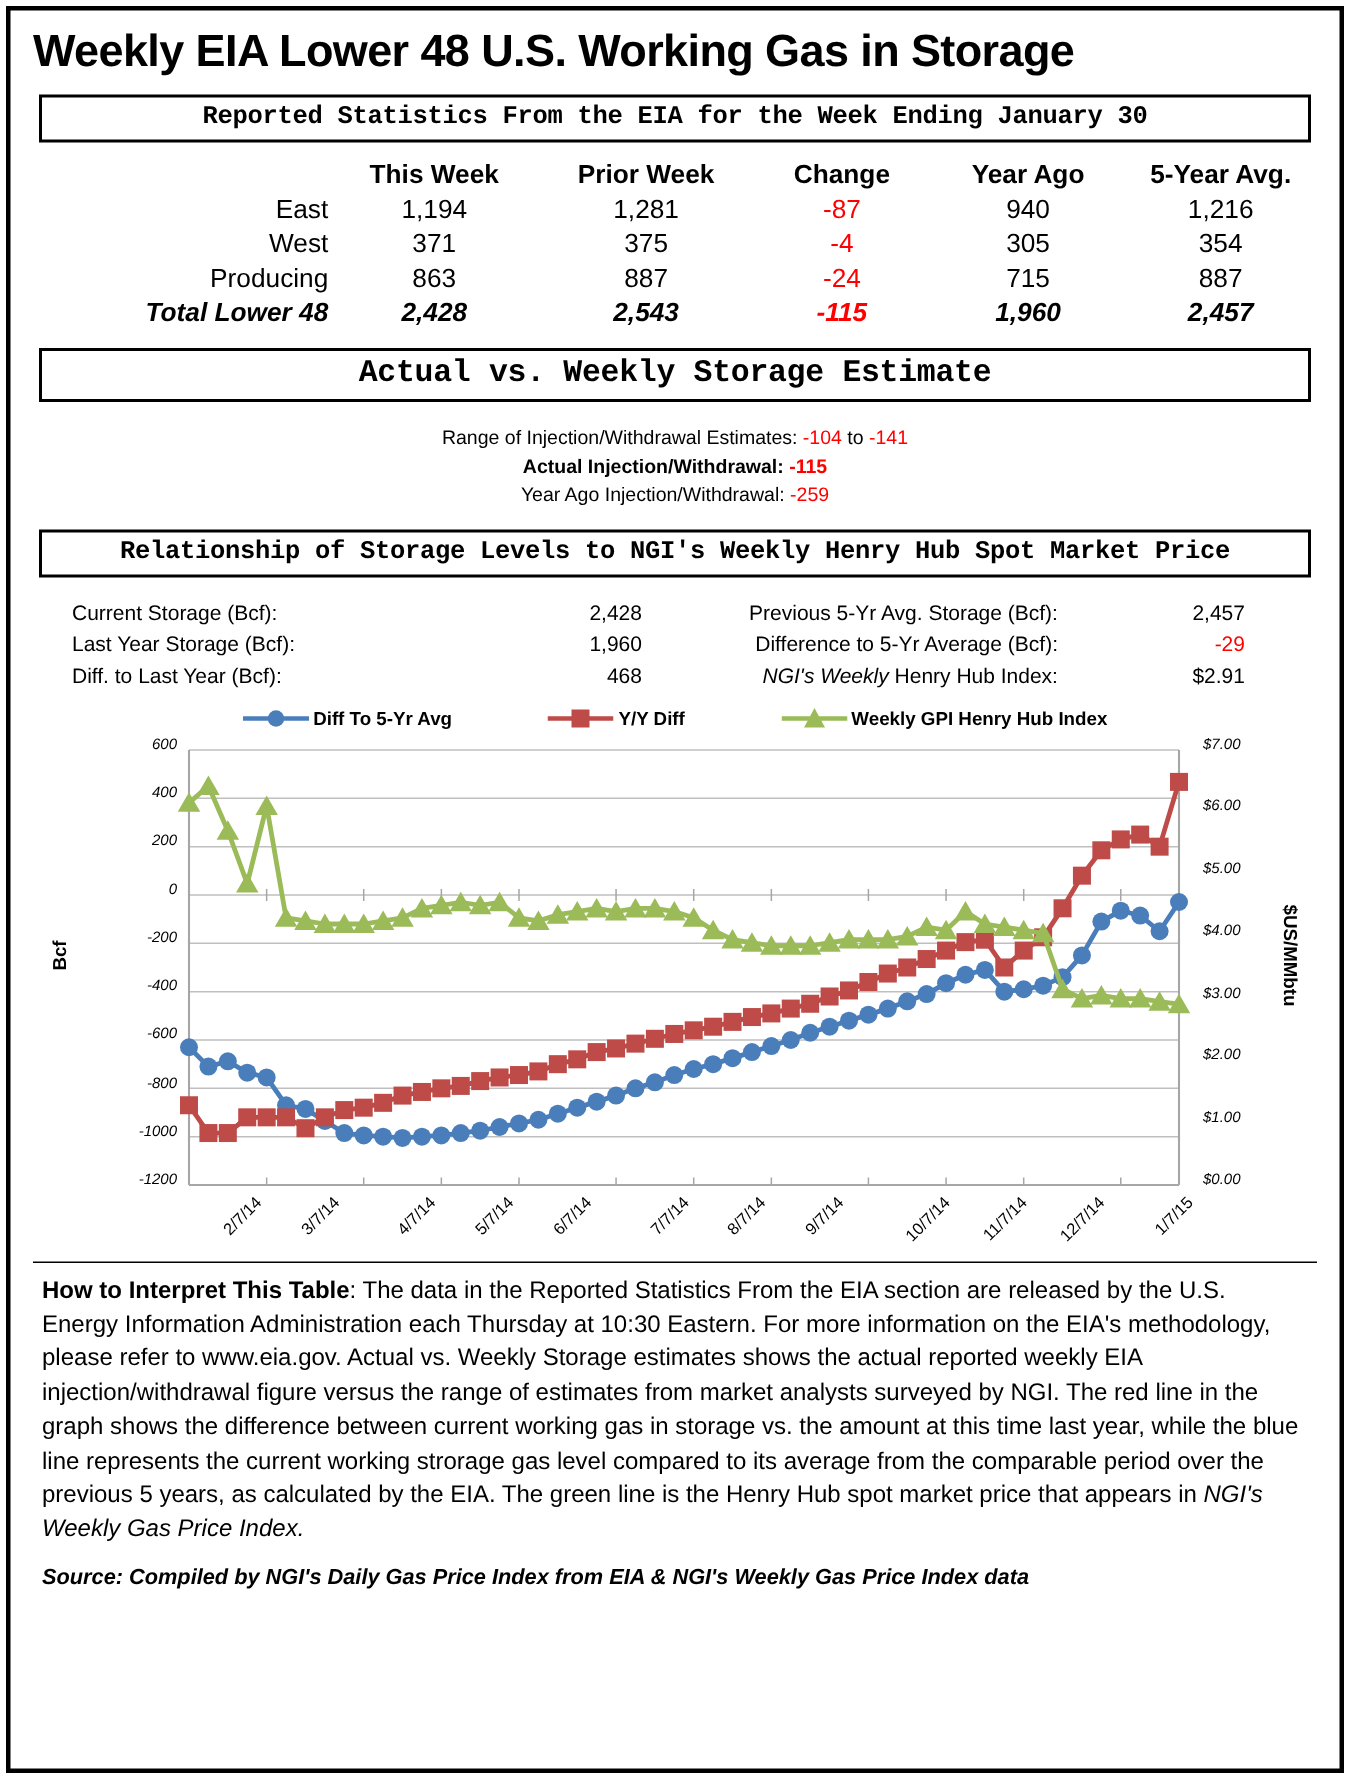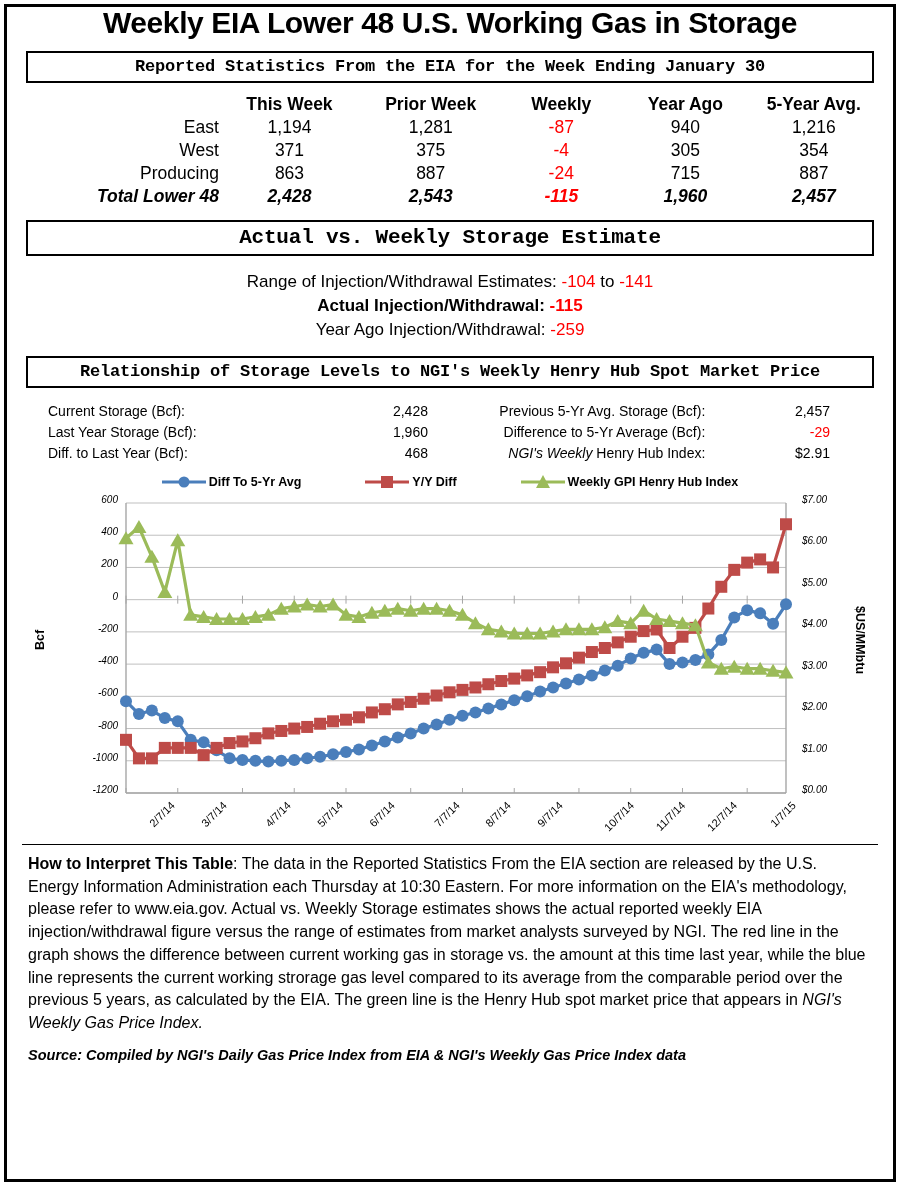--- a/index.html
+++ b/index.html
@@ -13,25 +13,24 @@
     overflow:hidden;
   }
   .page-border {
     position:absolute; left:4px; top:4px; width:892px; height:1178px;
     border:3px solid #000;
   }
   .inner { position:absolute; left:0; top:0; width:900px; height:1186px; padding:0 22px; }
 
   
   .main-title {
-    text-align:center;
     font-size:30px;
     font-weight:bold;
     letter-spacing:-0.4px;
-    padding-top:6px;
+    padding-top:18px;
     line-height:1.1;
     white-space:nowrap;
   }
 
   
   .bar {
     border:2px solid #000;
     text-align:center;
     font-weight:bold;
     font-size:21px;
@@ -47,21 +46,21 @@
   table.stats th, table.stats td { font-size:17.5px; padding:1px 0; }
   table.stats th { font-weight:bold; text-align:center; }
   table.stats td.rowlabel { text-align:right; padding-left:12px; white-space:nowrap; }
   table.stats td.num { text-align:center; }
   table.stats tr.total td { font-weight:bold; font-style:italic; }
   .neg { color:#ff0000; }
   .colhdr2 { font-weight:bold; text-align:center; font-size:17.5px; }
 
   
   .est-block { text-align:center; margin-top:14px; }
-  .est-line { font-size:17px; padding:2px 0; }
+  .est-line { font-size:13px; padding:2px 0; }
   .est-line.bold { font-weight:bold; }
 
   
   .summary { margin-top:12px; padding:0 26px; }
   .summary-row { display:flex; font-size:14px; padding:2.5px 0; }
   .sum-cell { display:flex; width:50%; }
   .sum-label { width:66%; text-align:left; white-space:nowrap; }
   .sum-label.rightish { text-align:right; padding-right:10px; }
   .sum-val { width:34%; text-align:right; padding-right:22px; }
   .ital { font-style:italic; }
@@ -115,21 +114,21 @@
   <div class="bar-wrap" style="margin-top:12px;">
     <div class="bar big">Reported Statistics From the EIA for the Week Ending January 30</div>
   </div>
 
   <table class="stats">
     <thead>
       <tr>
         <th style="width:23%"></th>
         <th style="width:16.5%">This Week</th>
         <th style="width:16.5%">Prior Week</th>
-        <th style="width:14%">Weekly</th>
+        <th style="width:14%">Change</th>
         <th style="width:15%">Year Ago</th>
         <th style="width:15%">5-Year Avg.</th>
       </tr>
     </thead>
     <tbody>
       <tr>
         <td class="rowlabel">East</td>
         <td class="num">1,194</td>
         <td class="num">1,281</td>
         <td class="num neg">-87</td>

